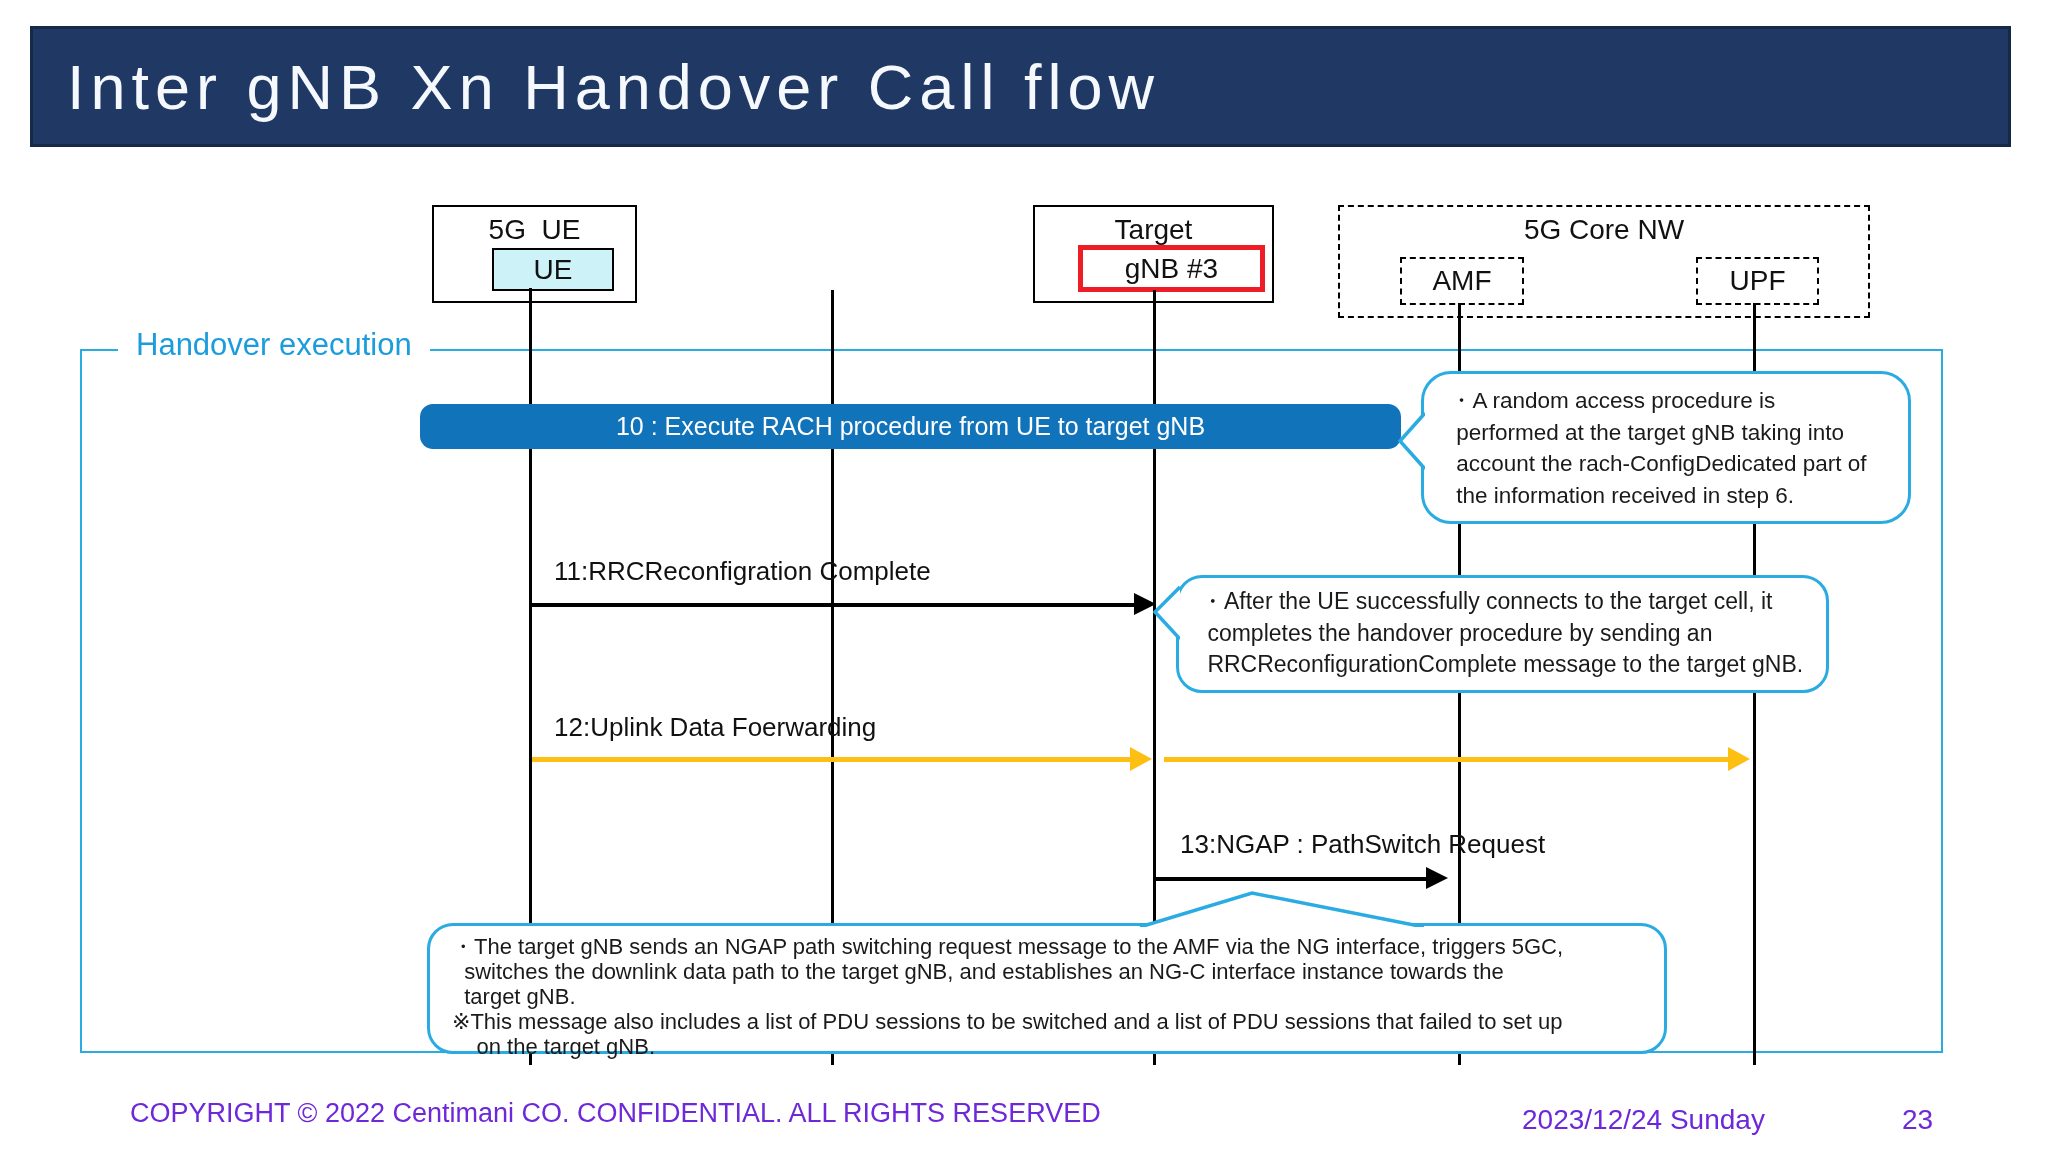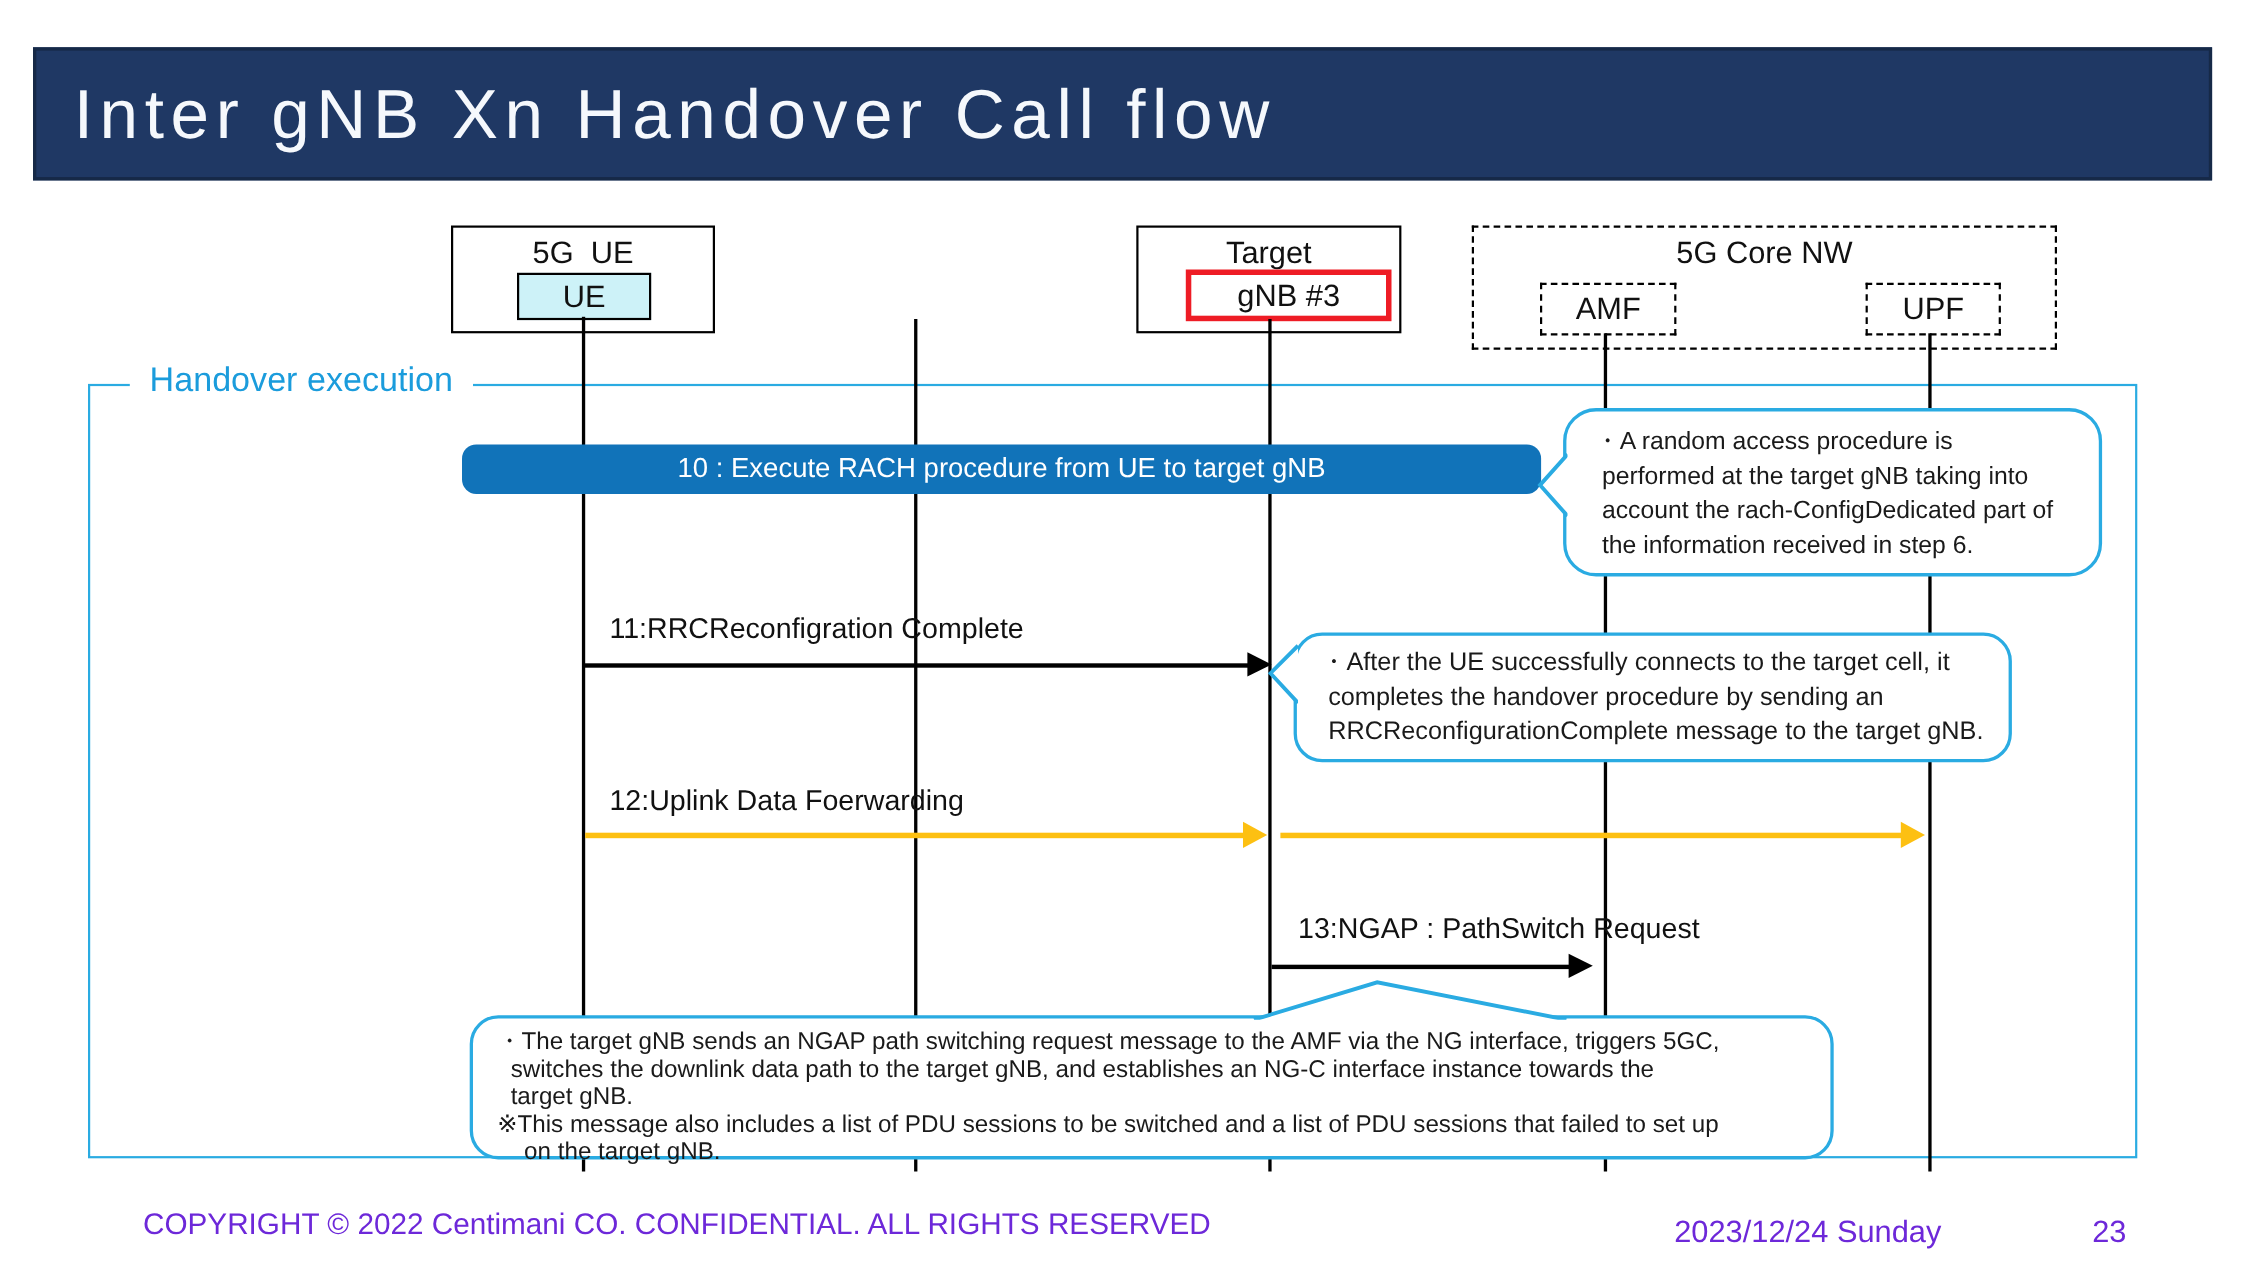--- a/index.html
+++ b/index.html
@@ -2,36 +2,36 @@
 <html><head>
 <meta charset="utf-8">
 <style>
   html,body{margin:0;padding:0;background:#fff;}
   #slide{
     position:relative;width:2048px;height:1152px;background:#ffffff;overflow:hidden;
     font-family:"Liberation Sans","DejaVu Sans",sans-serif;color:#111;
   }
   
   #title-bar{
-    position:absolute;left:30px;top:43px;width:1981px;height:121px;
+    position:absolute;left:30px;top:26px;width:1981px;height:121px;
     background:#1f3864;border:3px solid #162947;box-sizing:border-box;
     display:flex;align-items:center;
   }
   #slide-title{
     padding-left:34px;font-size:63px;letter-spacing:6px;color:#f5f8fc;white-space:pre;
   }
   
   .actor-group{position:absolute;top:205px;height:98px;border:2px solid #000;box-sizing:border-box;background:#fff;}
   .actor-group.dashed{border:2.5px dashed #000;background:transparent;}
   .actor-label{text-align:center;padding-top:7px;font-size:28px;white-space:pre;}
   .node{
     position:absolute;display:flex;align-items:center;justify-content:center;
     font-size:28px;background:#fff;box-sizing:border-box;white-space:pre;
   }
-  #actor-ue{left:410px;width:240px;}
+  #actor-ue{left:432px;width:205px;}
   #actor-source{left:711px;width:243px;}
   #actor-target{left:1033px;width:241px;}
   #actor-core{left:1338px;width:532px;height:113px;}
   #node-ue{left:58px;top:41px;width:122px;height:43px;background:#cdf2f8;border:2px solid #000;}
   #node-gnb1{left:26px;top:38px;width:186px;height:47px;border:5px solid #ee1c25;}
   #node-gnb3{left:43px;top:38px;width:187px;height:47px;border:5px solid #ee1c25;}
   #node-amf{left:60px;top:50px;width:124px;height:48px;border:2.5px dashed #000;}
   #node-upf{left:356px;top:50px;width:123px;height:48px;border:2.5px dashed #000;}
   
   .lifeline{position:absolute;width:2.5px;background:#000;z-index:1;}

